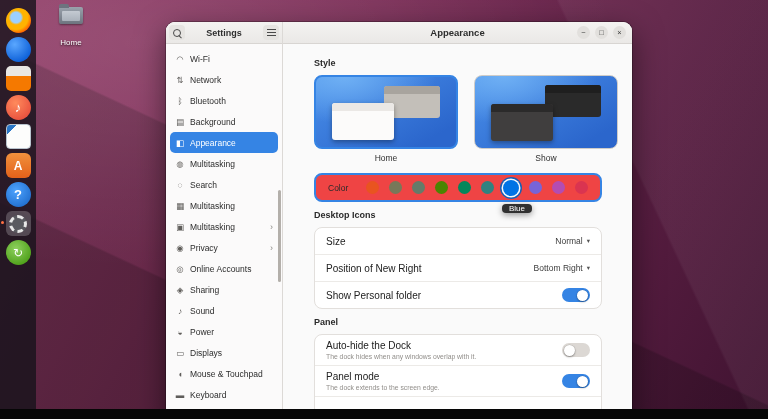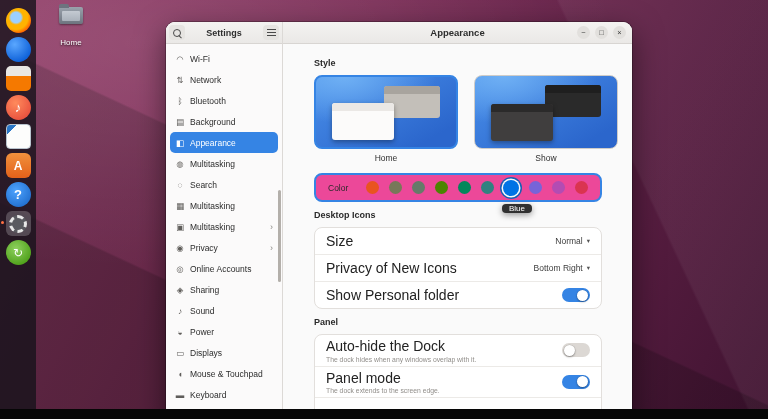--- a/index.html
+++ b/index.html
@@ -85,36 +85,36 @@
   .mini{position:absolute;border-radius:3px;}
   .mini-head{position:absolute;top:0;left:0;right:0;height:8px;border-radius:3px 3px 0 0;}
   .mini-back{right:16px;top:9px;width:56px;height:32px;}
   .mini-front{left:16px;bottom:7px;width:62px;height:37px;box-shadow:0 2px 5px rgba(0,0,0,0.35);}
   .light .mini-back{background:#c3bfb9;} .light .mini-back .mini-head{background:#a8a49e;}
   .light .mini-front{background:#fcfbfa;} .light .mini-front .mini-head{background:#ebe8e5;}
   .dark .mini-back{background:#2a2a2a;} .dark .mini-back .mini-head{background:#1f1f1f;}
   .dark .mini-front{background:#403e3e;} .dark .mini-front .mini-head{background:#2b2a2a;}
   .theme-label{margin-top:4px;font-size:8.5px;color:#2f2f2f;}
   
-  .color-card{margin-top:10px;background:#ec4899;border:2px solid #3584e4;border-radius:8px;height:25px;
+  .color-card{margin-top:10px;background:#ef4444;border:2px solid #3584e4;border-radius:8px;height:25px;
       display:flex;align-items:center;padding:0 12px;position:relative;}
   .color-label{font-size:8.5px;color:#2b2b2b;margin-right:18px;}
   .swatches{flex:1;display:flex;align-items:center;justify-content:space-between;}
   .swatch{width:13px;height:13px;border-radius:50%;}
   .swatch.selected{width:16px;height:16px;box-shadow:0 0 0 1.5px #fafafa, 0 0 0 3px #185fb4;}
   .tooltip{position:absolute;top:29px;left:186px;background:#313131;color:#fff;font-size:8px;
       padding:0 7px;border-radius:4px;box-shadow:0 2px 6px rgba(0,0,0,.4);z-index:9;}
   
   .card{background:#fff;border:1px solid #e2dfdc;border-radius:8px;overflow:hidden;}
   .row{display:flex;align-items:center;padding:0 11px;min-height:26px;}
   .row + .row{border-top:1px solid #eceae7;}
   .row.tall{min-height:30px;}
   .row.partial{min-height:18px;}
   .row-left{display:flex;flex-direction:column;justify-content:center;padding:3px 0;}
-  .row-label{font-size:14px;color:#222;}
+  .row-label{font-size:10px;color:#222;}
   .row-sub{font-size:6.8px;color:#918e8a;margin-top:1.5px;}
   .row-right{margin-left:auto;display:flex;align-items:center;gap:4px;font-size:8.5px;color:#3d3d3d;}
   .chev-down{font-size:6.5px;color:#555;}
   .toggle{width:28px;height:14px;border-radius:8px;background:#dcd8d4;position:relative;flex:none;}
   .toggle .knob{position:absolute;top:1.5px;left:2px;width:11px;height:11px;border-radius:50%;
       background:#fff;box-shadow:0 1px 2px rgba(0,0,0,.35), 0 0 0 0.5px rgba(0,0,0,.12);}
   .toggle.on{background:#3584e4;}
   .toggle.on .knob{left:auto;right:2px;}
   
   .letterbox{position:absolute;left:0;right:0;bottom:0;height:10px;background:#060606;z-index:10;}
@@ -305,21 +305,21 @@
             <div class="row-left">
                 <span class="row-label">Size</span>
               </div>
             <div class="row-right">
               <span>Normal</span>
               <span class="chev-down">▾</span>
             </div>
           </div>
           <div class="row">
             <div class="row-left">
-                <span class="row-label">Privacy of New Icons</span>
+                <span class="row-label">Position of New Right</span>
               </div>
             <div class="row-right">
               <span>Bottom Right</span>
               <span class="chev-down">▾</span>
             </div>
           </div>
           <div class="row">
             <div class="row-left">
                 <span class="row-label">Show Personal folder</span>
               </div>

